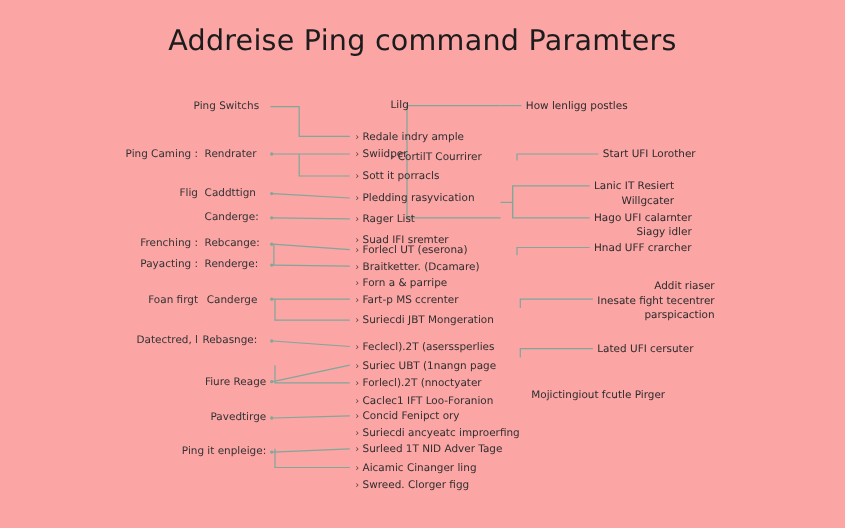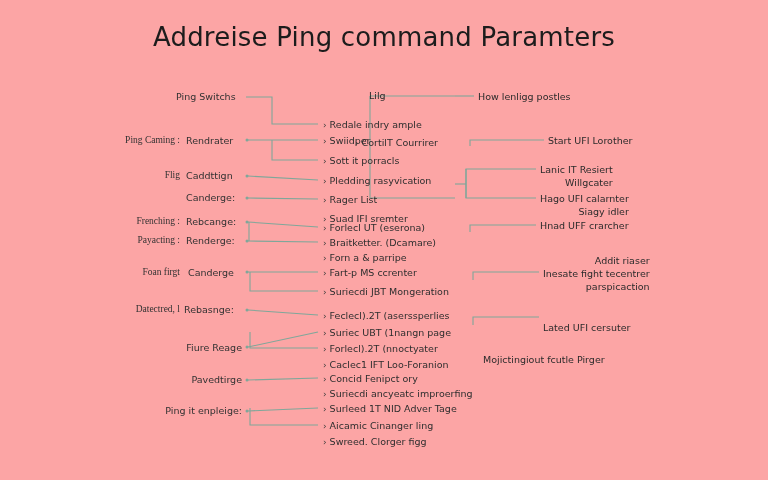--- a/index.html
+++ b/index.html
@@ -36,21 +36,20 @@
   .node {
     position: absolute;
     font-size: 9.5px;
     color: #2b2b2b;
     white-space: nowrap;
     line-height: 13px;
   }
   .l1 { 
     text-align: right;
     color: #323232;
-    font-family: Liberation Serif, serif;
   }
   .l2 { 
     text-align: left;
     color: #323232;
   }
   .mid {
     text-align: left;
     color: #2e2e2e;
   }
   .mid .chev {
@@ -163,21 +162,21 @@
 
   <div class="node l1" style="left:40px; top:303px; width:140px; text-align:right;"><span>Datectred, l</span></div>
   <div class="node l2" style="left:184px; top:303px; width:58px; text-align:left;"><span>Rebasnge:</span></div>
 
   <div class="node l2" style="left:168px; top:341px; width:74px; text-align:right;"><span>Fiure Reage</span></div>
 
   <div class="node l2" style="left:168px; top:373px; width:74px; text-align:right;"><span>Pavedtirge</span></div>
 
   <div class="node l2" style="left:142px; top:404px; width:100px; text-align:right;"><span>Ping it enpleige:</span></div>
 
-  <div class="node head" style="left:335px; top:89px;padding-left:34px;"><span>Lilg</span></div>
+  <div class="node head" style="left:321px; top:89px;padding-left:34px;"><span>Lilg</span></div>
 
   <div class="node mid" style="left:323px; top:104px;margin-top:30px;"><span class="chev">›</span><span>Swiidper</span></div>
   <div class="node mid" style="left:323px; top:118px;"><span class="chev">›</span><span>Redale indry ample</span></div>
   <div class="node mid" style="left:323px; top:136px;margin-left:32px;"><span class="chev">›</span><span>CortilT Courrirer</span></div>
   <div class="node mid" style="left:323px; top:154px;"><span class="chev">›</span><span>Sott it porracls</span></div>
   <div class="node mid" style="left:323px; top:174px;"><span class="chev">›</span><span>Pledding rasyvication</span></div>
   <div class="node mid" style="left:323px; top:193px;"><span class="chev">›</span><span>Rager List</span></div>
   <div class="node mid" style="left:323px; top:212px;"><span class="chev">›</span><span>Suad IFI sremter</span></div>
   <div class="node mid" style="left:323px; top:221px;"><span class="chev">›</span><span>Forlecl UT (eserona)</span></div>
   <div class="node mid" style="left:323px; top:236px;"><span class="chev">›</span><span>Braitketter. (Dcamare)</span></div>
@@ -209,17 +208,17 @@
   </div>
 
   <div class="node right" style="left:540px; top:219px;"><span>Hnad UFF crarcher</span></div>
 
   <div class="node right" style="left:543px; top:254px;">
     <div>Addit riaser</div>
     <div>Inesate fight tecentrer</div>
     <div>parspicaction</div>
   </div>
 
-  <div class="node right" style="left:543px; top:311px;margin-top:10px;"><span>Lated UFI cersuter</span></div>
+  <div class="node right" style="left:543px; top:311px;"><span>Lated UFI cersuter</span></div>
 
   <div class="node caption" style="left:483px; top:353px;"><span>Mojictingiout fcutle Pirger</span></div>
 
 </div>
 
 </body></html>

